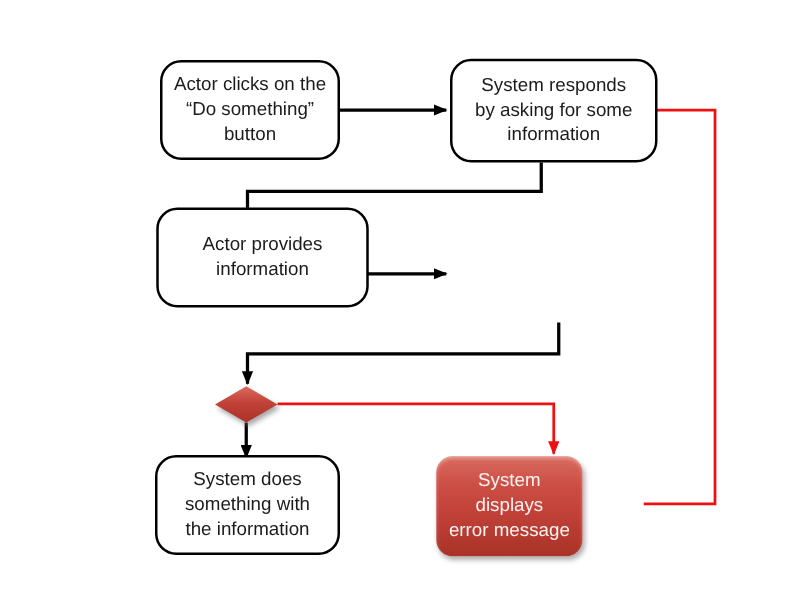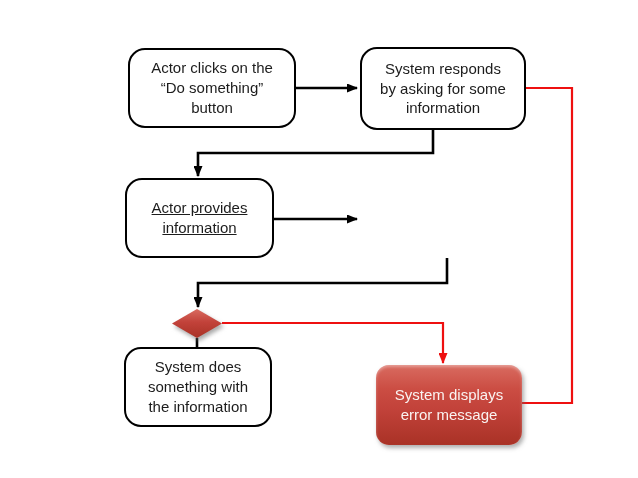--- a/index.html
+++ b/index.html
@@ -51,26 +51,26 @@
     background: #ffffff;
     border: 2.6px solid #000000;
     border-radius: 17px;
   }
   .node.red {
     background: linear-gradient(180deg, #d96b60 0%, #cb4d43 30%, #c2423a 55%, #a93226 100%);
     border-radius: 13px;
     color: #faf3f1;
     box-shadow: 2px 3px 4px rgba(110,110,110,0.55), inset 0 2px 3px rgba(255,255,255,0.35);
   }
-  .n1 { left: 128px; top: 48px;  width: 168px; height: 80px; }
+  .n1 { left: 128px; top: 48px;  width: 144px; height: 80px; }
   .n2 { left: 360px; top: 47px;  width: 166px; height: 83px; }
-  .n3 { left: 125px; top: 178px; width: 149px; height: 80px; text-decoration: underline; }
+  .n3 { left: 125px; top: 166px; width: 170px; height: 80px; }
   .n4 { left: 360px; top: 182px; width: 175px; height: 76px; }
-  .n5 { left: 124px; top: 347px; width: 148px; height: 80px; }
-  .n6 { left: 376px; top: 365px; width: 146px; height: 80px; }
+  .n5 { left: 124px; top: 364px; width: 148px; height: 80px; }
+  .n6 { left: 349px; top: 365px; width: 117px; height: 80px; }
 </style>
 </head>
 <body>
 
 <div class="canvas">
 
   <svg class="layer" width="638" height="478" viewBox="0 0 638 478">
     <defs>
       <marker id="arrow-black" markerUnits="userSpaceOnUse" markerWidth="11" markerHeight="9" refX="10" refY="4.5" orient="auto">
         <path d="M0,0 L11,4.5 L0,9 Z" fill="#000000"></path>

